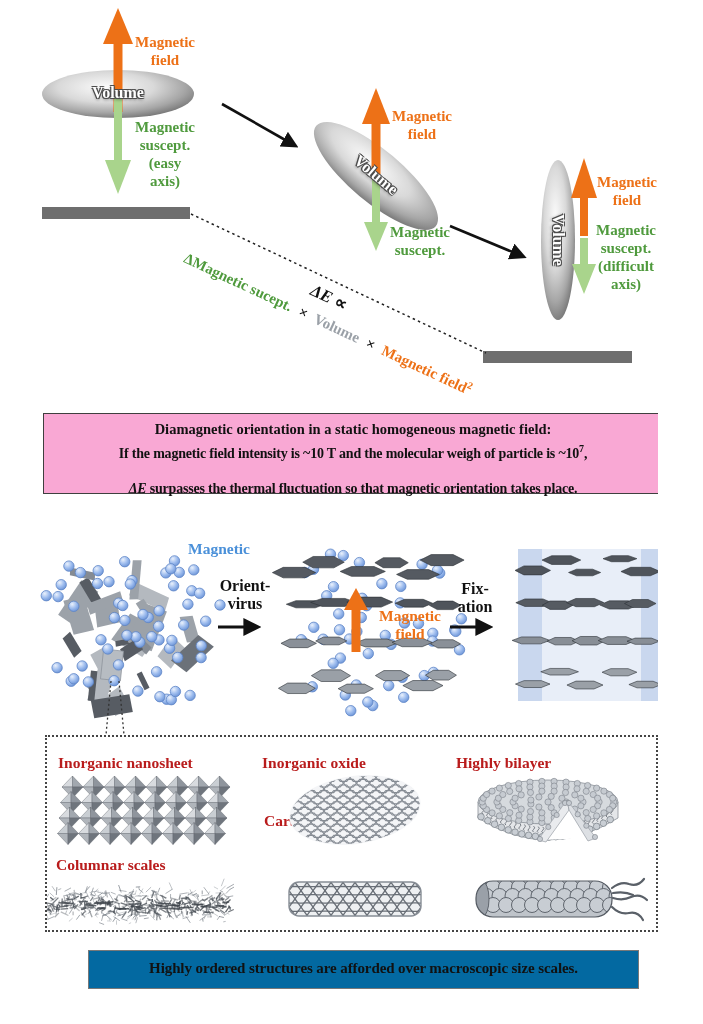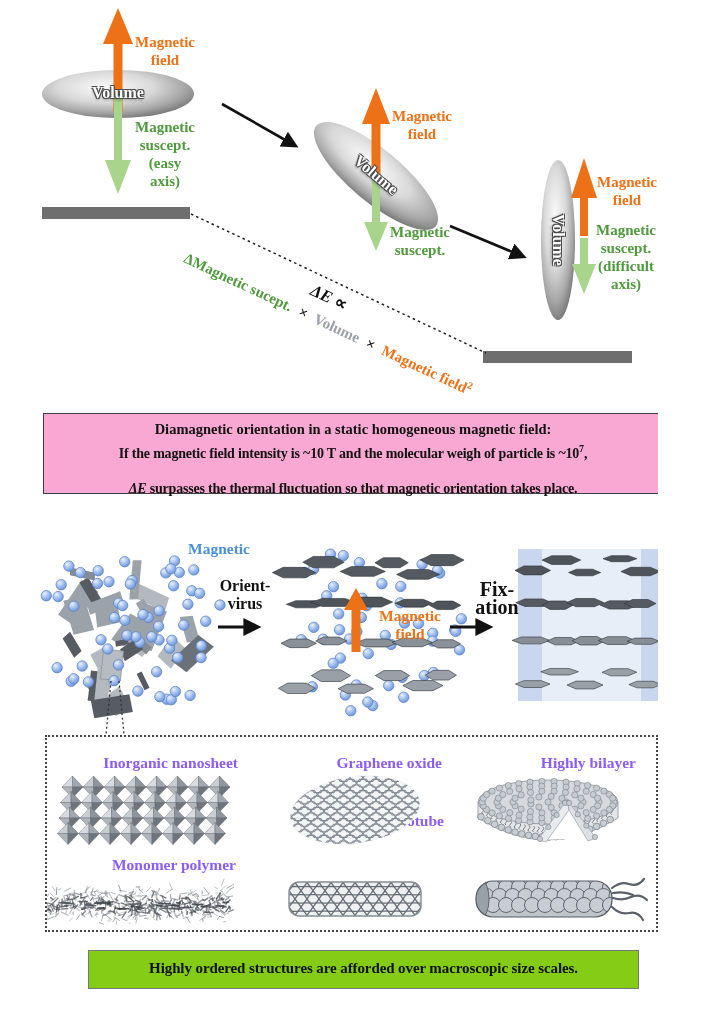--- a/index.html
+++ b/index.html
@@ -24,24 +24,24 @@
   sup{font-size:10px;}
   #box1{position:absolute;left:43px;top:413px;width:620px;height:81px;border:1.5px solid #3f3f3f;
         box-sizing:border-box;background:#f9a8d4;text-align:center;}
   #box1 div{font-weight:700;color:#111;}
   #b1l1{font-size:14.5px;margin-top:7px;margin-bottom:5px;}
   #b1l2,#b1l3{font-size:14px;letter-spacing:-0.2px;}
   #b1l3{margin-top:19px;}
   #b1l3 .it{font-style:italic;}
   #gallery{position:absolute;left:45px;top:735px;width:613px;height:197px;
            border:2px dotted #454545;box-sizing:border-box;background:#fff;}
-  .glbl{position:absolute;width:180px;text-align:right;font-weight:700;font-size:15.5px;color:#8b5cf6;}
+  .glbl{position:absolute;width:180px;text-align:left;font-weight:700;font-size:15.5px;color:#b91c1c;}
   #box2{position:absolute;left:88px;top:950px;width:551px;height:39px;border:1.5px solid #787878;
         box-sizing:border-box;text-align:center;font-weight:700;font-size:15px;
-        line-height:35px;letter-spacing:-0.1px;color:#111;background:#84cc16;}
+        line-height:35px;letter-spacing:-0.1px;color:#111;background:#0369a1;}
 </style>
 </head>
 <body>
 
 <div id="page">
 
   <svg id="top" width="703" height="405" viewBox="0 0 703 405" style="left:0;top:0">
     <defs>
       <radialGradient id="ge" cx="42%" cy="36%" r="70%">
         <stop offset="0%" stop-color="#fbfbfb"></stop>
@@ -318,29 +318,29 @@
       </g>
       <line x1="218" y1="627" x2="256" y2="627" stroke="#111" stroke-width="3" marker-end="url(#mk2)"></line>
       <line x1="450" y1="627" x2="488" y2="627" stroke="#111" stroke-width="3" marker-end="url(#mk2)"></line>
     </svg>
 
   <div class="lbl c-bl" style="left:178px;top:540px;width:82px;font-size:15.5px">Magnetic</div>
   <div class="lbl" style="left:214px;top:577px;width:62px;font-size:16px">Orient-
 virus</div>
   <div class="lbl c-or" style="left:368px;top:607px;width:84px;font-size:15.5px">Magnetic
 field</div>
-  <div class="lbl" style="left:468px;top:580px;width:58px;font-size:20px">Fix-
+  <div class="lbl" style="left:446px;top:580px;width:58px;font-size:16px">Fix-
 ation</div>
 
   <div id="gallery"></div>
 
   <div class="glbl" style="left:58px;top:754px">Inorganic nanosheet</div>
-  <div class="glbl" style="left:262px;top:754px">Graphene oxide</div>
+  <div class="glbl" style="left:262px;top:754px">Inorganic oxide</div>
   <div class="glbl" style="left:456px;top:754px">Highly bilayer</div>
-  <div class="glbl" style="left:56px;top:856px">Monomer polymer</div>
+  <div class="glbl" style="left:56px;top:856px">Columnar scales</div>
   <div class="glbl" style="left:264px;top:812px">Carbon nanotube</div>
 
   <svg id="th1" width="190" height="72" style="left:52px;top:776px">
       <g stroke="#5d636b" stroke-width="0.4">
         <polygon points="10,11 20.5,0 20.5,11" fill="#d8dbdf"></polygon>
         <polygon points="20.5,0 31,11 20.5,11" fill="#a2a8af"></polygon>
         <polygon points="10,11 20.5,22 20.5,11" fill="#b0b5bb"></polygon>
         <polygon points="20.5,22 31,11 20.5,11" fill="#6f757d"></polygon>
       </g>
       <g stroke="#5d636b" stroke-width="0.4">

